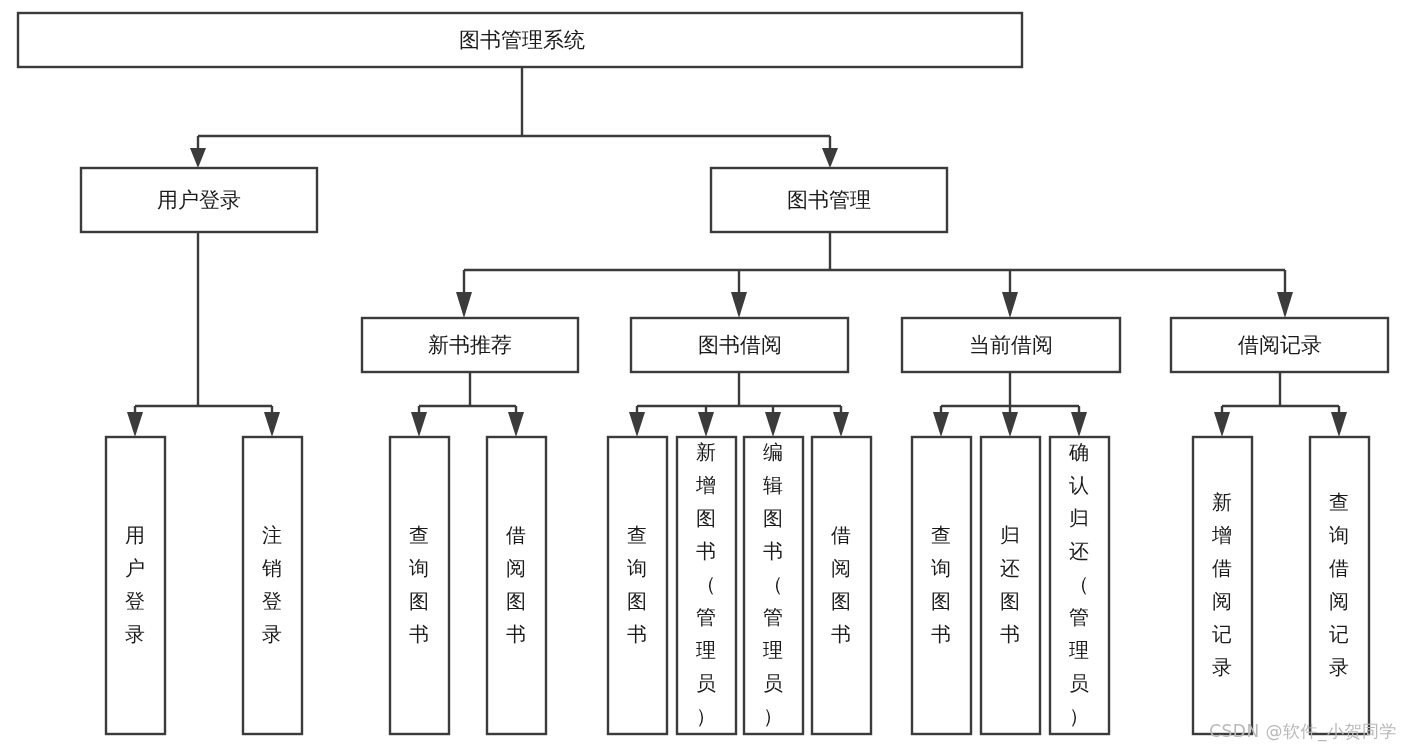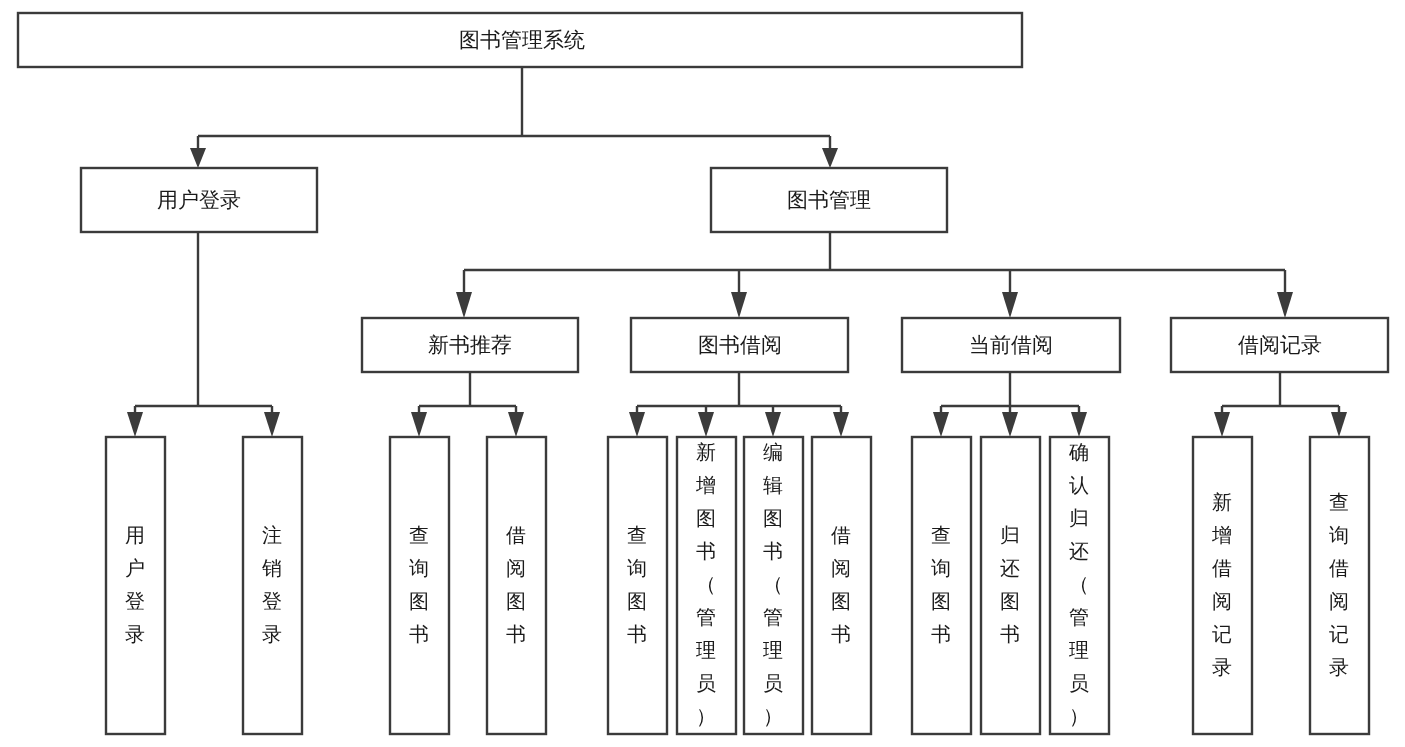--- a/index.html
+++ b/index.html
@@ -218,13 +218,14 @@
         <rect class="node-box" x="1193" y="437" width="59" height="297"></rect>
         <text class="node-label label-v" x="1222" y="585"><tspan x="1222" y="502.5">新</tspan><tspan x="1222" y="535.5">增</tspan><tspan x="1222" y="568.5">借</tspan><tspan x="1222" y="601.5">阅</tspan><tspan x="1222" y="634.5">记</tspan><tspan x="1222" y="667.5">录</tspan></text>
       </g>
       <g>
         <rect class="node-box" x="1310" y="437" width="59" height="297"></rect>
         <text class="node-label label-v" x="1339" y="585"><tspan x="1339" y="502.5">查</tspan><tspan x="1339" y="535.5">询</tspan><tspan x="1339" y="568.5">借</tspan><tspan x="1339" y="601.5">阅</tspan><tspan x="1339" y="634.5">记</tspan><tspan x="1339" y="667.5">录</tspan></text>
       </g>
     </g>
   </svg>
 
+  <div class="watermark">CSDN @软件_小贺同学</div>
 </div>
 
 </body></html>

